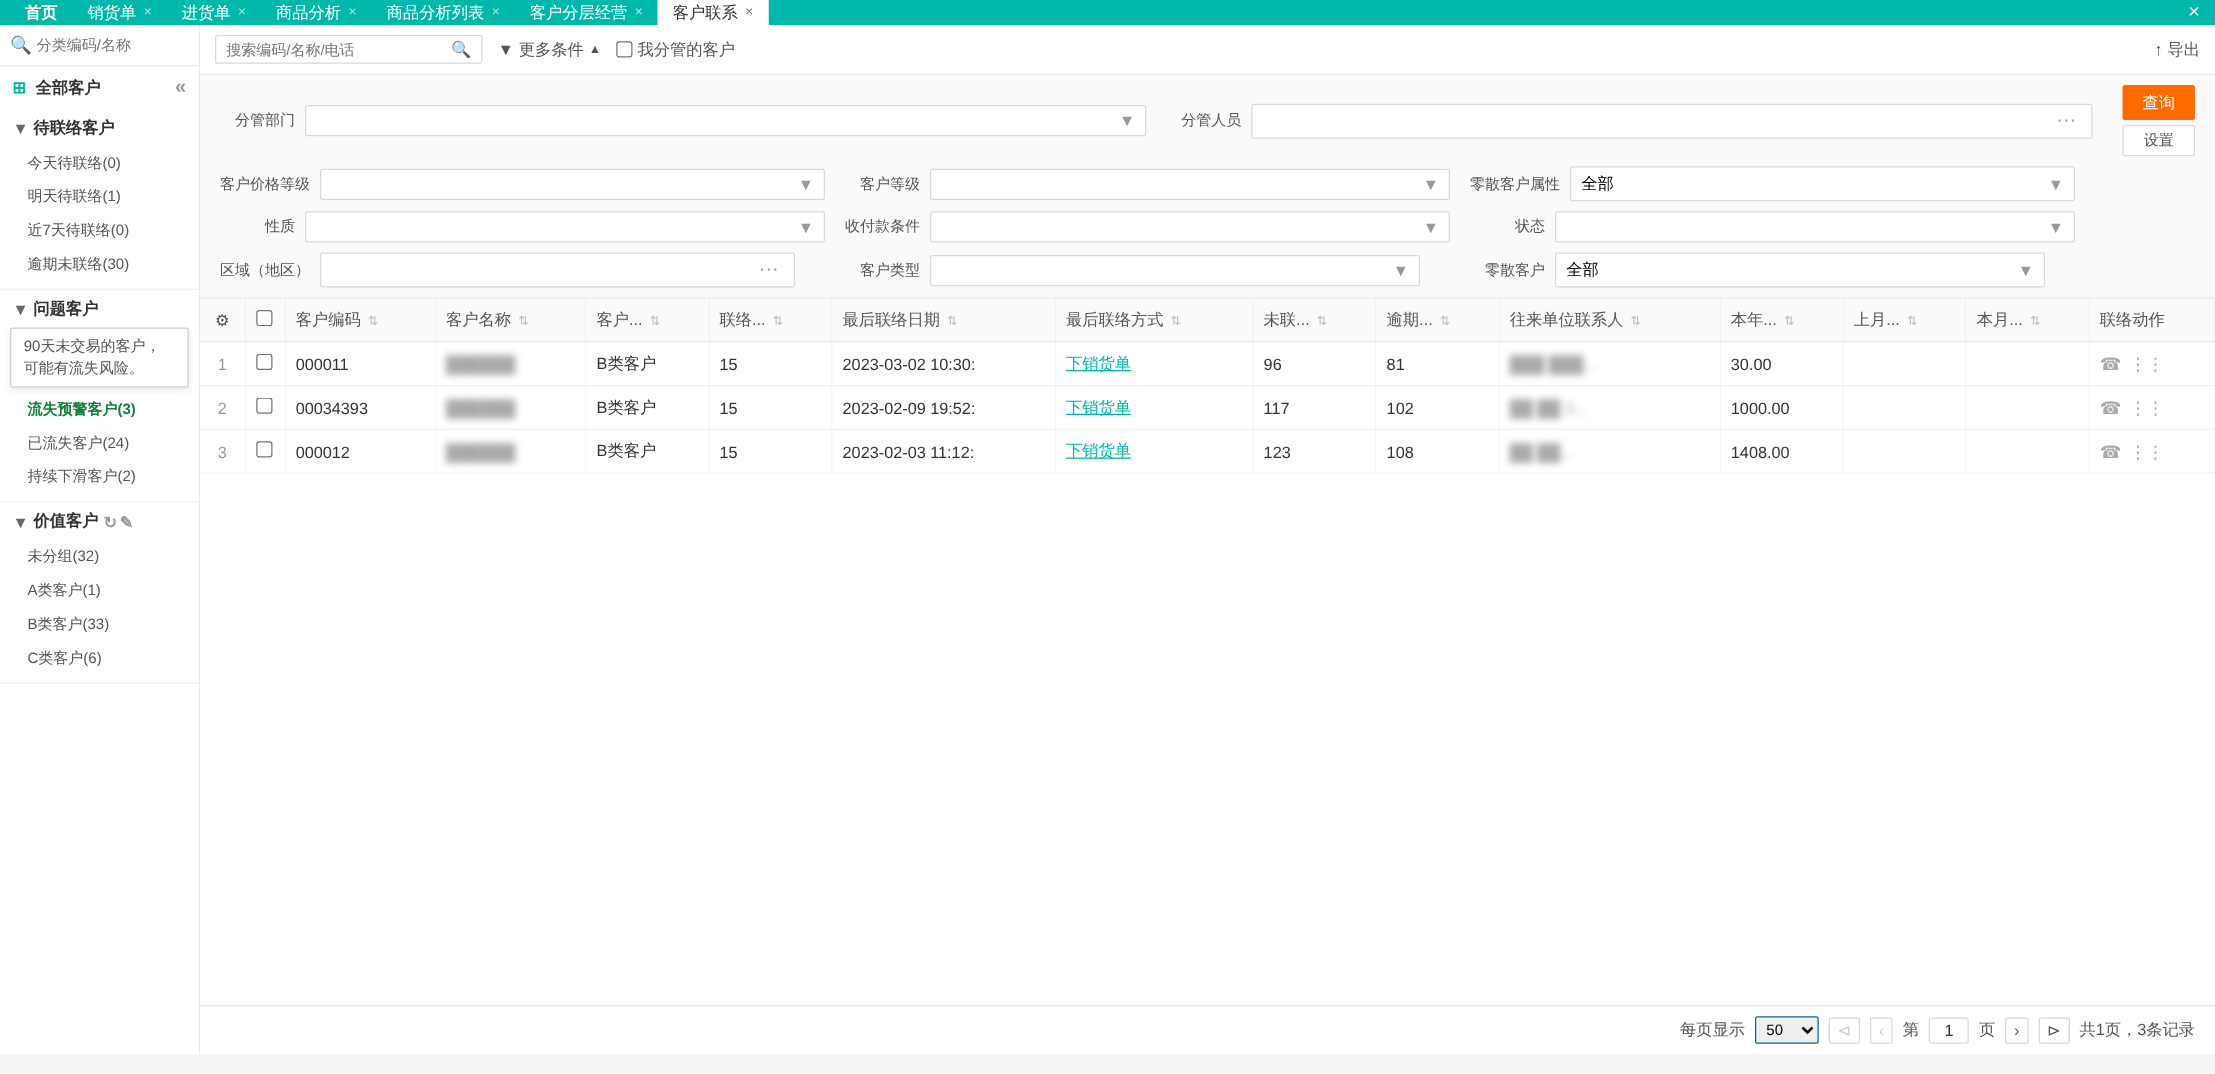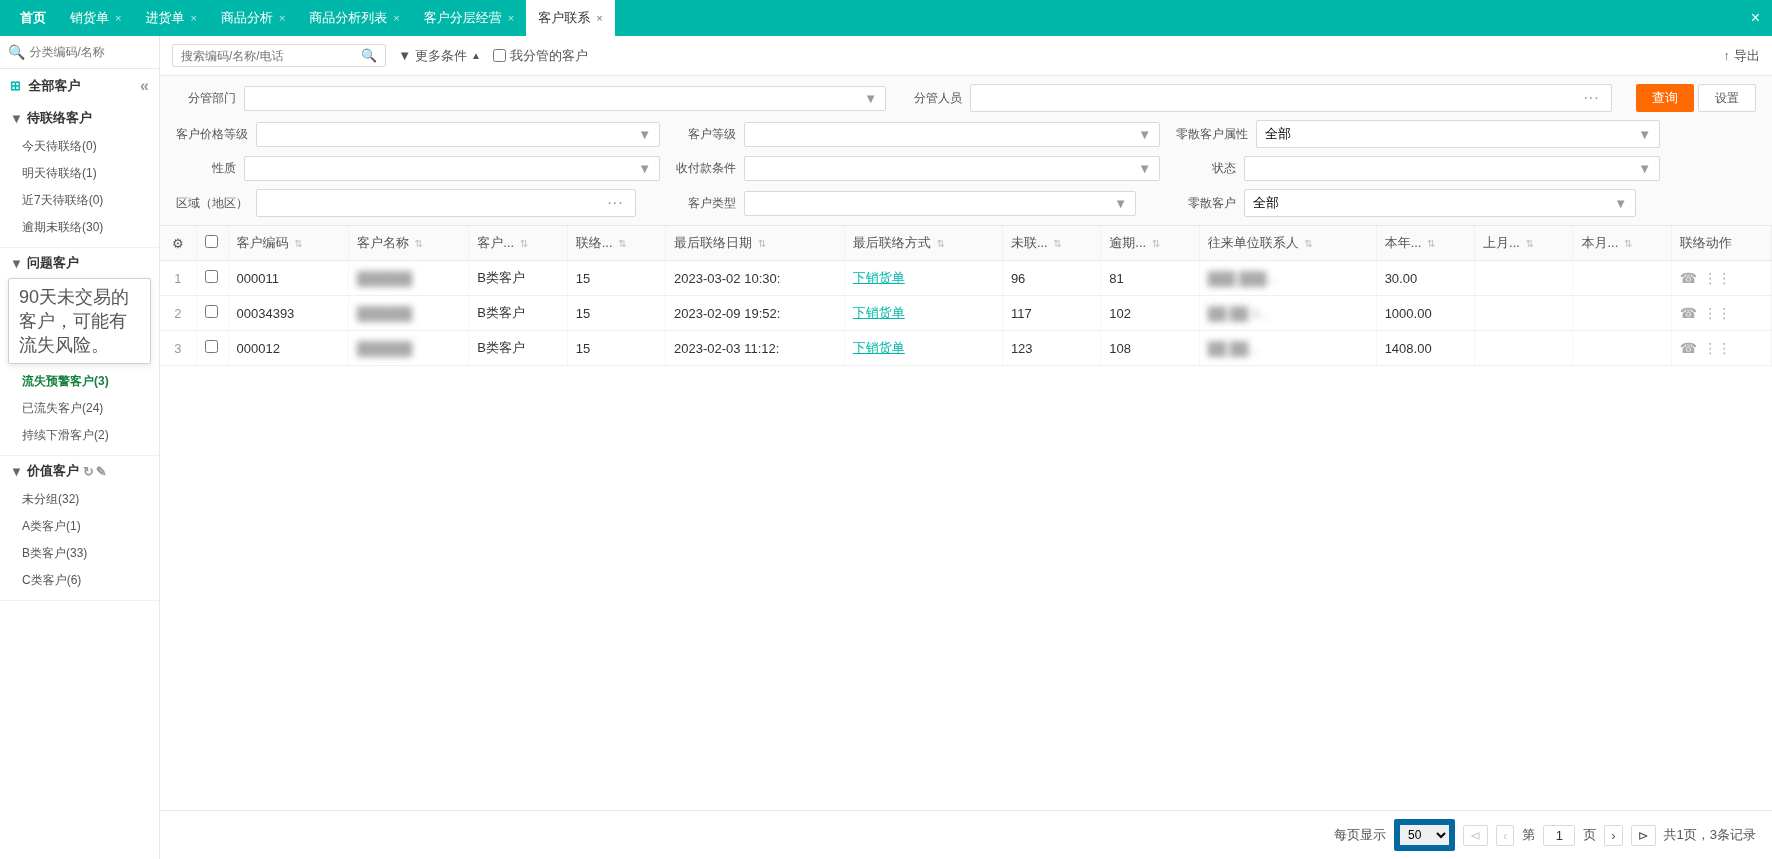--- a/index.html
+++ b/index.html
@@ -1,21 +1,21 @@
 <!DOCTYPE html>
 <html><head>
   <meta charset="utf-8">
   <style>
     * { box-sizing: border-box; margin: 0; padding: 0; font-family: 'Microsoft YaHei', Arial, sans-serif; font-size: 13px; }
     body { background: #f5f5f5; overflow: hidden; }
 
     
     .top-nav {
       background: #00b8a9;
-      height: 36px;
+      height: 20px;
       display: flex;
       align-items: center;
       padding: 0 8px;
       color: white;
       position: relative;
     }
     .nav-tab {
       display: inline-flex;
       align-items: center;
       padding: 0 12px;
@@ -120,21 +120,21 @@
       font-weight: bold;
     }
     .sidebar-group-section {
       border-bottom: 1px solid #f0f0f0;
       padding-bottom: 6px;
     }
     .tooltip-box {
       background: white;
       border: 1px solid #d0d0d0;
       padding: 6px 10px;
-      font-size: 18px;
+      font-size: 12px;
       color: #555;
       margin: 0 8px 4px 8px;
       border-radius: 2px;
       box-shadow: 0 2px 6px rgba(0,0,0,0.1);
     }
 
     
     .content-area {
       flex: 1;
       display: flex;
@@ -245,21 +245,21 @@
       align-items: center;
       justify-content: space-between;
       cursor: pointer;
       position: relative;
     }
     .filter-select .down-arrow {
       color: #999;
     }
     .action-buttons {
       display: flex;
-      flex-direction: row;
+      flex-direction: column;
       gap: 4px;
       margin-left: 8px;
     }
     .query-btn {
       background: #ff6a00;
       color: white;
       border: none;
       padding: 5px 16px;
       border-radius: 2px;
       cursor: pointer;
@@ -350,21 +350,21 @@
       padding: 8px 16px;
       display: flex;
       align-items: center;
       justify-content: flex-end;
       gap: 8px;
       font-size: 12px;
       color: #555;
       background: white;
     }
     .page-size-select {
-      border: 6px solid #0369a1;
+      border: 1px solid #0369a1;
       border-radius: 2px;
       padding: 2px 4px;
       font-size: 12px;
     }
     .page-btn {
       border: 1px solid #d9d9d9;
       background: white;
       padding: 2px 6px;
       cursor: pointer;
       border-radius: 2px;

